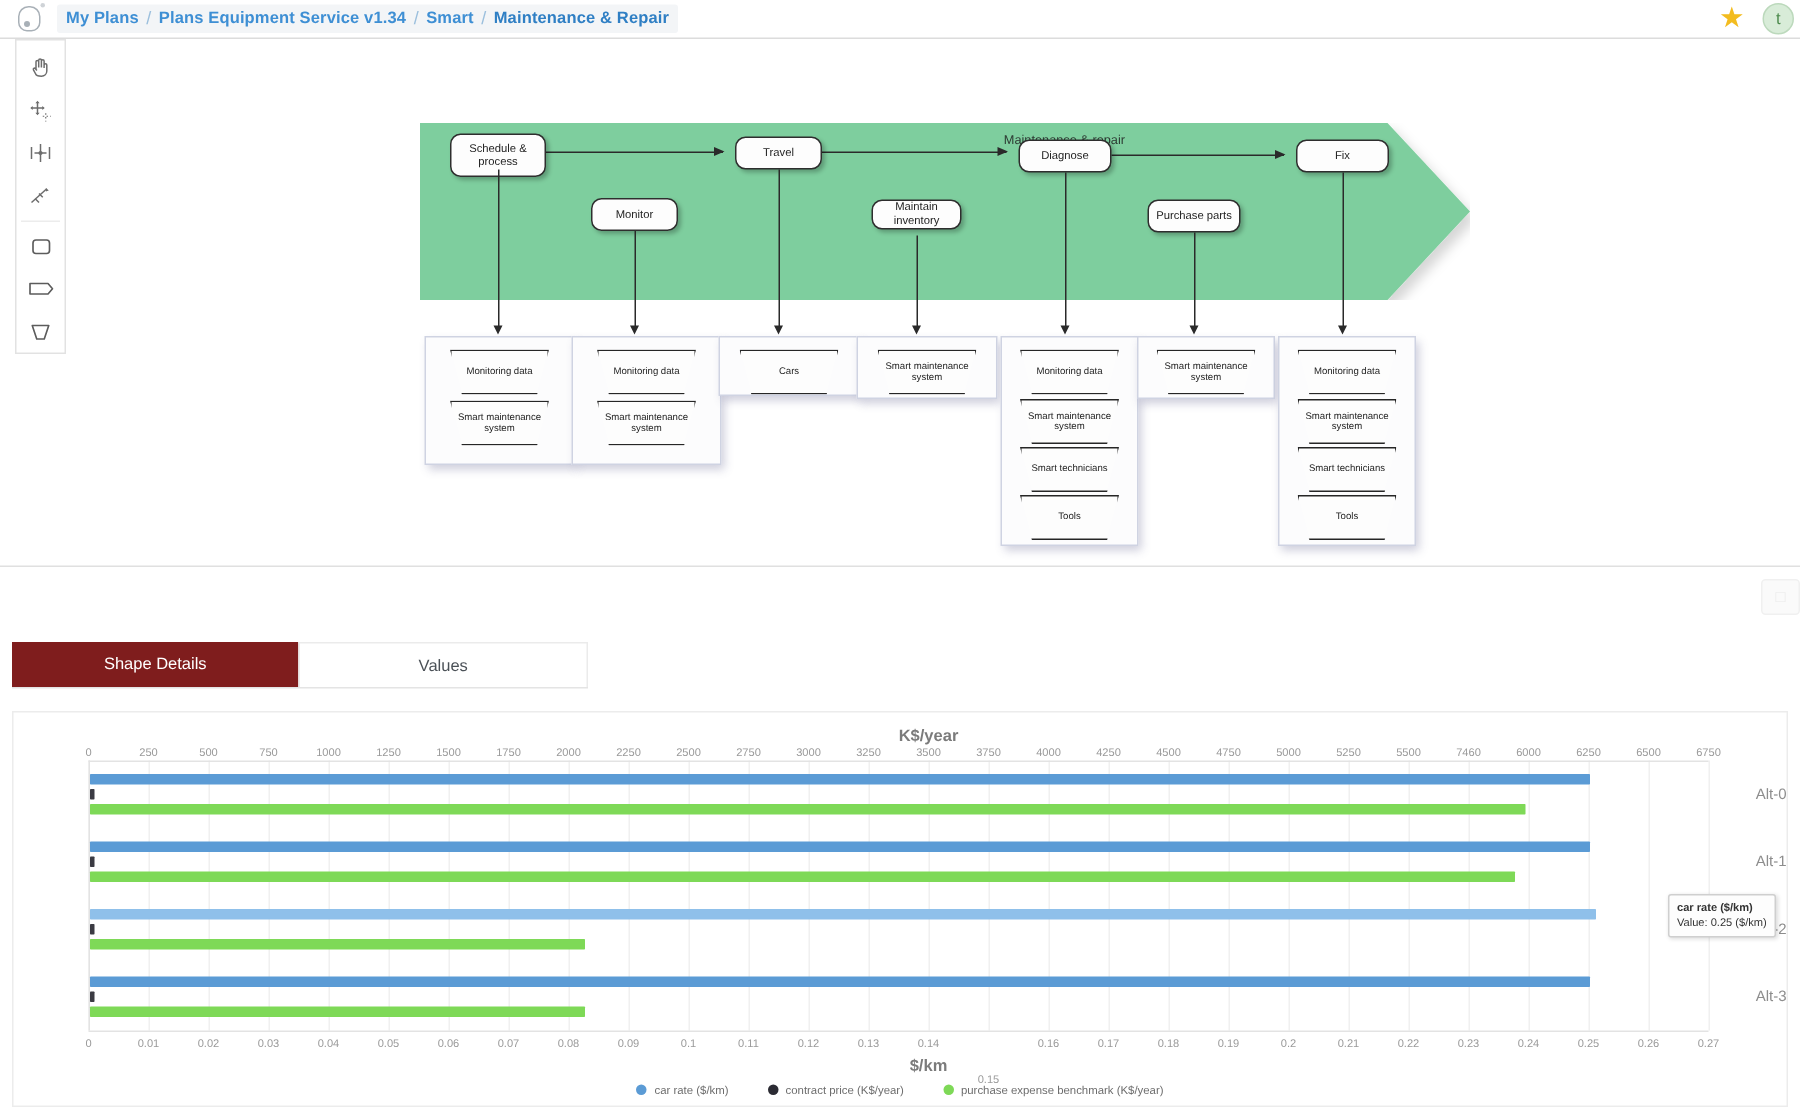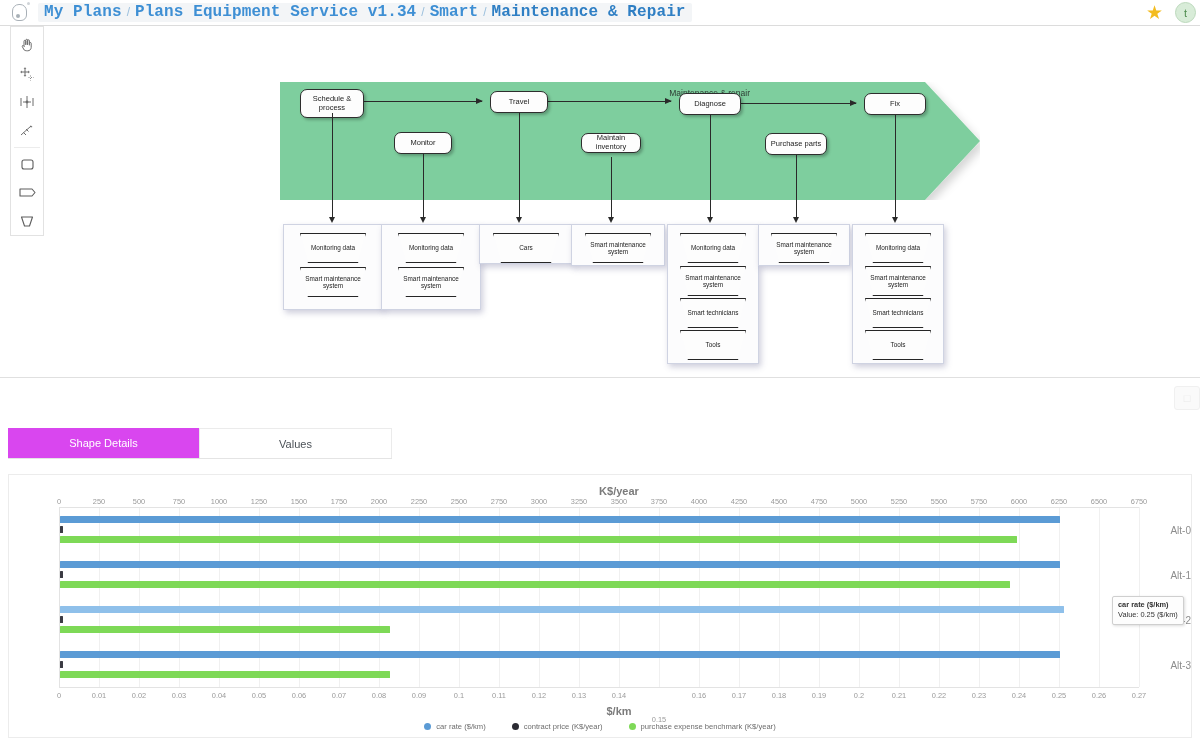--- a/index.html
+++ b/index.html
@@ -27,22 +27,22 @@
     border-radius:50%; background:#9aa3ab;
   }
   .logo-dot{ position:absolute; right:-4px; top:-3px; width:3px;height:3px;border-radius:50%;background:#c7ccd1;}
 
   #breadcrumb {
     display: flex; align-items: center; gap: 0;
     background: #f3f5f7; padding: 2px 6px 3px 6px; border-radius: 2px;
     height: 19px;
   }
   #breadcrumb .crumb {
-    color: #3e8fd4; font-size: 16px; font-weight: 600;
-    white-space: nowrap; letter-spacing: .1px; cursor: pointer; font-family: Liberation Mono, monospace;
+    color: #3e8fd4; font-size: 11px; font-weight: 600;
+    white-space: nowrap; letter-spacing: .1px; cursor: pointer;
   }
   #breadcrumb .crumb.last { color: #2f7fc4; }
   #breadcrumb .sep { color: #9bbfdd; font-size: 12px; padding: 0 5px; }
 
   #topbar-right {
     margin-left: auto; display: flex; align-items: center; gap: 12px; padding-right: 4px;
   }
   .star-icon { font-size: 19px; color: #f3bc20; line-height: 1; }
   .avatar {
     width: 21px; height: 21px; border-radius: 50%;
@@ -122,21 +122,21 @@
 
   
   #tabs {
     position: absolute; left: 8px; top: 428px; width: 384px; height: 31px;
     display: flex; border-bottom: 1px solid #e4e4e4;
   }
   .tab {
     flex: 1; display: flex; align-items: center; justify-content: center;
     font-size: 11px; cursor: pointer;
   }
-  .tab.active { background: #d946ef; color: #ffffff; }
+  .tab.active { background: #7f1d1d; color: #ffffff; }
   .tab.inactive { background: #ffffff; color: #4b5157; border: 1px solid #ebebeb; border-bottom: none; }
 
   
   #chartpanel {
     position: absolute; left: 8px; top: 474px; width: 1184px; height: 264px;
     background: #ffffff; border: 1px solid #ececec;
   }
   .axis-title { position: absolute; font-size: 11px; color: #7b7b7b; font-weight: bold; }
   .tick-top, .tick-bot {
     position: absolute; font-size: 7.4px; color: #9a9a9a;
@@ -375,21 +375,21 @@
       <div class="tick-top" style="left: 770px; top: 22px;">4500</div>
       <div class="gridline" style="left: 770px; top: 32px; height: 180px;"></div>
       <div class="tick-top" style="left: 810px; top: 22px;">4750</div>
       <div class="gridline" style="left: 810px; top: 32px; height: 180px;"></div>
       <div class="tick-top" style="left: 850px; top: 22px;">5000</div>
       <div class="gridline" style="left: 850px; top: 32px; height: 180px;"></div>
       <div class="tick-top" style="left: 890px; top: 22px;">5250</div>
       <div class="gridline" style="left: 890px; top: 32px; height: 180px;"></div>
       <div class="tick-top" style="left: 930px; top: 22px;">5500</div>
       <div class="gridline" style="left: 930px; top: 32px; height: 180px;"></div>
-      <div class="tick-top" style="left: 970px; top: 22px;">5750</div>
+      <div class="tick-top" style="left: 970px; top: 22px;">7460</div>
       <div class="gridline" style="left: 970px; top: 32px; height: 180px;"></div>
       <div class="tick-top" style="left: 1010px; top: 22px;">6000</div>
       <div class="gridline" style="left: 1010px; top: 32px; height: 180px;"></div>
       <div class="tick-top" style="left: 1050px; top: 22px;">6250</div>
       <div class="gridline" style="left: 1050px; top: 32px; height: 180px;"></div>
       <div class="tick-top" style="left: 1090px; top: 22px;">6500</div>
       <div class="gridline" style="left: 1090px; top: 32px; height: 180px;"></div>
       <div class="tick-top" style="left: 1130px; top: 22px;">6750</div>
       <div class="gridline" style="left: 1130px; top: 32px; height: 180px;"></div>
       <div class="tick-bot" style="left: 50px; top: 216px;">0</div>

